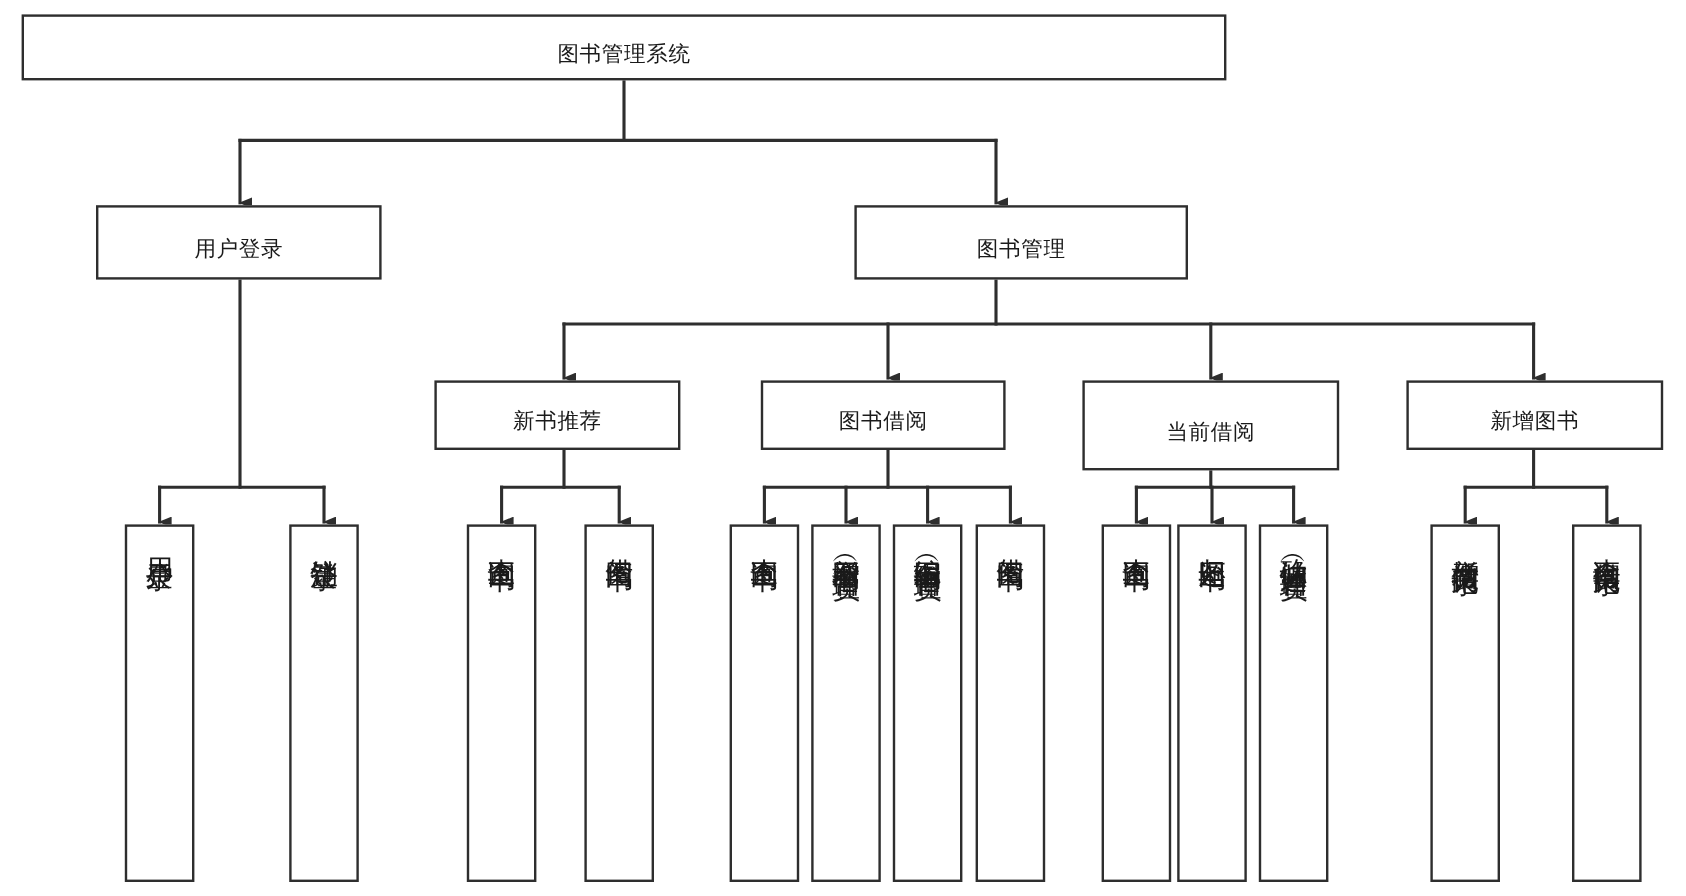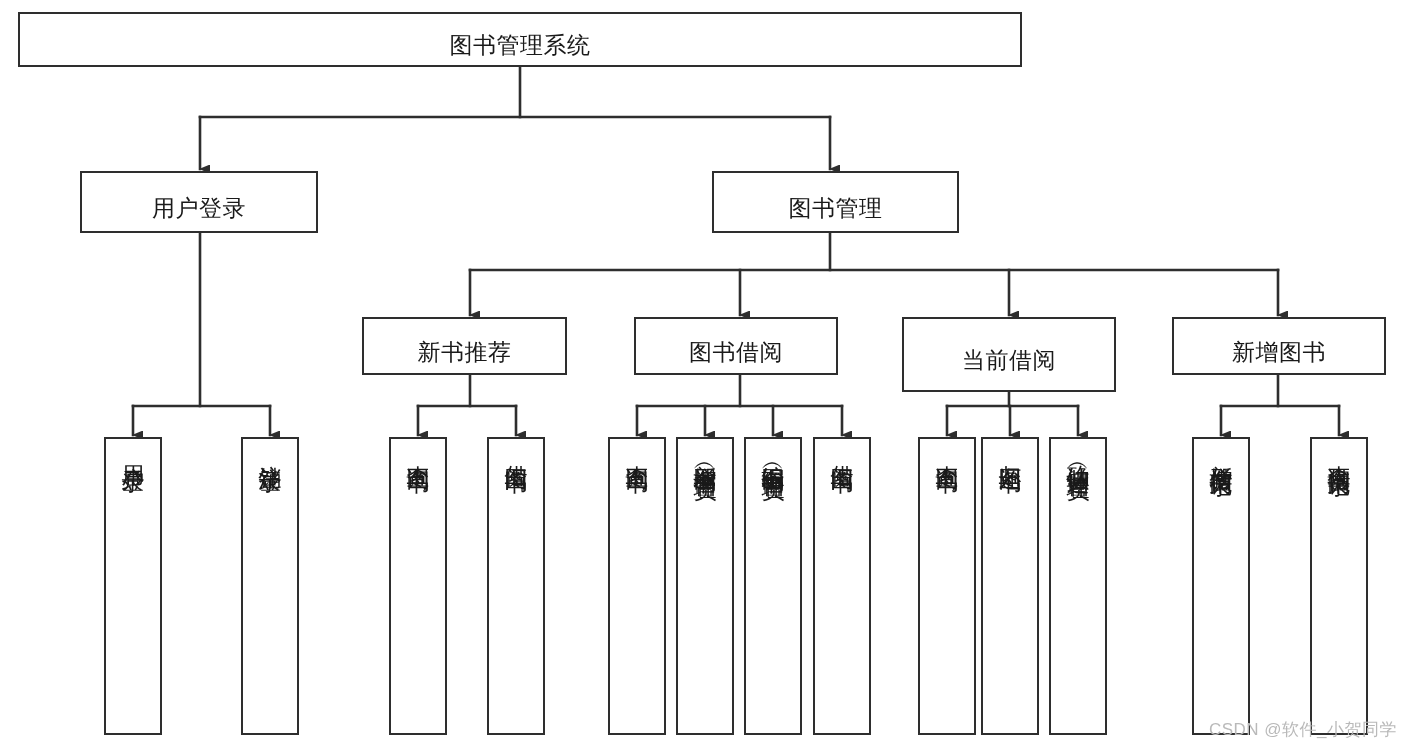--- a/index.html
+++ b/index.html
@@ -35,21 +35,21 @@
     justify-content: center;
     color: #1a1a1a;
   }
   .node-label {
     display: block;
     text-align: center;
     line-height: 1.08;
     color: #1a1a1a;
   }
   .node.horizontal .node-label {
-    font-size: 23px;
+    font-size: 18px;
     letter-spacing: 0.5px;
     margin-top: 12px;
   }
   .node.vertical {
     align-items: flex-start;
     padding-top: 8px;
   }
   .node.vertical .node-label {
     writing-mode: vertical-rl;
     text-orientation: upright;
@@ -118,21 +118,21 @@
       </g>
   </svg>
 
   <div id="nodes-layer">
       <div class="node horizontal" style="left: 18px; top: 12px; width: 1004px; height: 55px; border-color: rgb(46, 46, 46);">
         <span class="node-label">图书管理系统</span>
       </div>
       <div class="node horizontal" style="left: 80px; top: 171px; width: 238px; height: 62px; border-color: rgb(46, 46, 46);">
         <span class="node-label">用户登录</span>
       </div>
-      <div class="node horizontal" style="left: 712px; top: 171px; width: 247px; height: 62px; border-color: rgb(46, 46, 46);">
+      <div class="node horizontal" style="left: 712px; top: 171px; width: 278px; height: 62px; border-color: rgb(46, 46, 46);">
         <span class="node-label">图书管理</span>
       </div>
       <div class="node horizontal" style="left: 362px; top: 317px; width: 205px; height: 58px; border-color: rgb(46, 46, 46);">
         <span class="node-label">新书推荐</span>
       </div>
       <div class="node horizontal" style="left: 634px; top: 317px; width: 204px; height: 58px; border-color: rgb(46, 46, 46);">
         <span class="node-label">图书借阅</span>
       </div>
       <div class="node horizontal" style="left: 902px; top: 317px; width: 214px; height: 75px; border-color: rgb(46, 46, 46);">
         <span class="node-label">当前借阅</span>
@@ -174,15 +174,14 @@
         <span class="node-label">确认归还（管理员）</span>
       </div>
       <div class="node vertical" style="left: 1192px; top: 437px; width: 58px; height: 298px; border-color: rgb(46, 46, 46);">
         <span class="node-label">新增借阅记录</span>
       </div>
       <div class="node vertical" style="left: 1310px; top: 437px; width: 58px; height: 298px; border-color: rgb(46, 46, 46);">
         <span class="node-label">查询借阅记录</span>
       </div>
     </div>
 
-  <div id="watermark">CSDN @软件_小贺同学</div>
 
 </div>
 
 </body></html>

